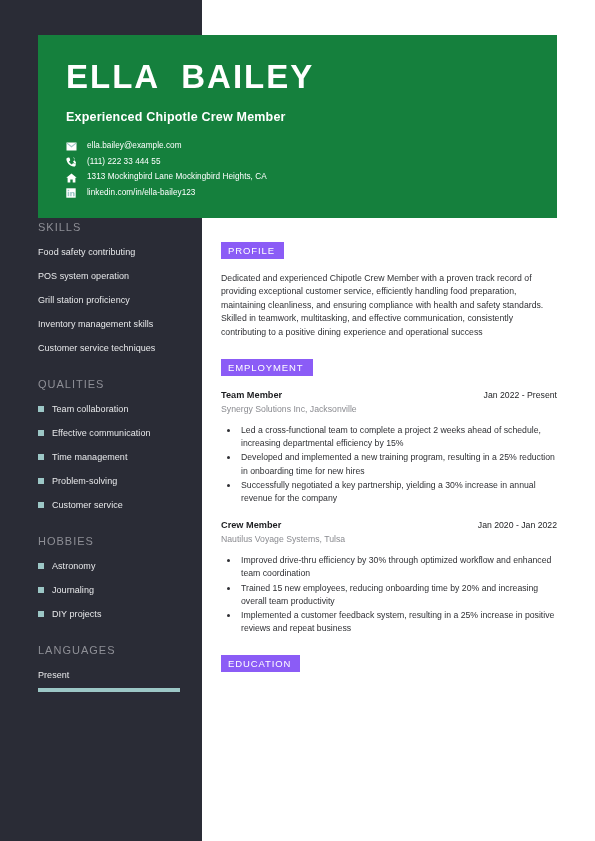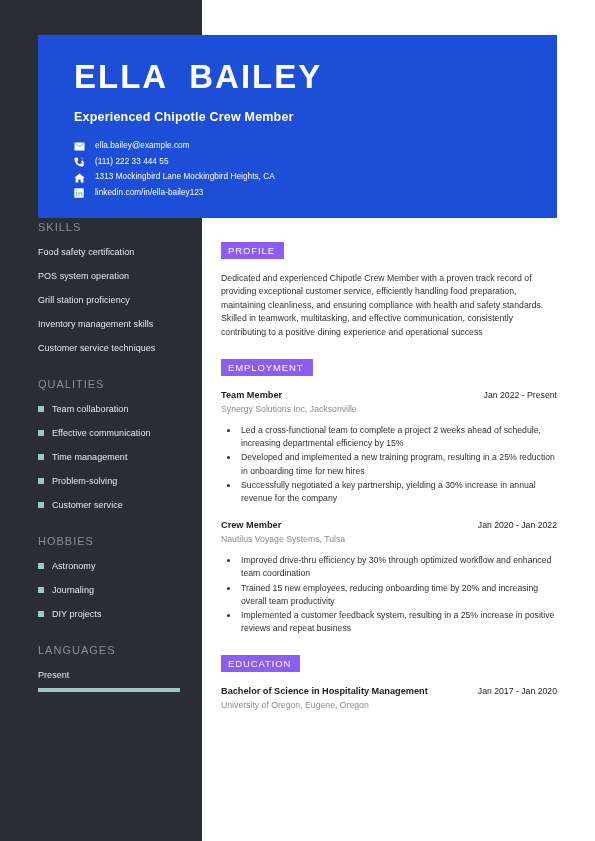--- a/index.html
+++ b/index.html
@@ -34,23 +34,23 @@
     box-sizing: border-box;
   }
 
   
   .banner {
     position: absolute;
     left: 38px;
     top: 35px;
     width: 519px;
     height: 183px;
-    background: #1d4ed8;
+    background: #15803d;
     box-sizing: border-box;
-    padding: 22px 24px 0 36px;
+    padding: 22px 24px 0 28px;
   }
 
   .name {
     margin: 0;
     color: #ffffff;
     font-size: 33px;
     font-weight: bold;
     letter-spacing: 2.0px;
     line-height: 40px;
     white-space: pre;
@@ -267,21 +267,21 @@
         <span class="contact-text">linkedin.com/in/ella-bailey123</span>
       </li>
     </ul>
   </div>
 
   <div class="side-inner">
 
     <div class="side-block">
       <div class="side-heading">SKILLS</div>
       <ul class="plain-list">
-        <li>Food safety certification</li>
+        <li>Food safety contributing</li>
         <li>POS system operation</li>
         <li>Grill station proficiency</li>
         <li>Inventory management skills</li>
         <li>Customer service techniques</li>
       </ul>
     </div>
 
     <div class="side-block">
       <div class="side-heading">QUALITIES</div>
       <ul class="sq-list">
@@ -368,24 +368,17 @@
         <ul class="bullets">
           <li>Improved drive-thru efficiency by 30% through optimized workflow and enhanced team coordination</li>
           <li>Trained 15 new employees, reducing onboarding time by 20% and increasing overall team productivity</li>
           <li>Implemented a customer feedback system, resulting in a 25% increase in positive reviews and repeat business</li>
         </ul>
       </div>
     </div>
 
     <div class="section edu-gap">
       <div class="pill">EDUCATION</div>
-      <div class="entry">
-        <div class="entry-head">
-          <div class="entry-role">Bachelor of Science in Hospitality Management</div>
-          <div class="entry-dates">Jan 2017 - Jan 2020</div>
-        </div>
-        <div class="entry-org">University of Oregon, Eugene, Oregon</div>
-      </div>
     </div>
 
   </div>
 
 </div>
 
 </body></html>

